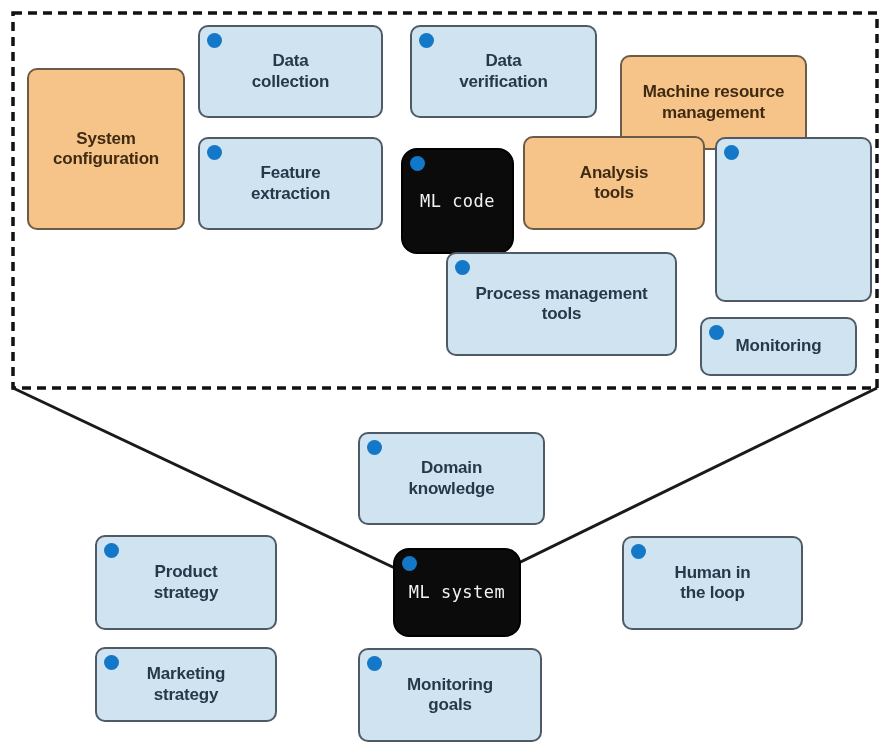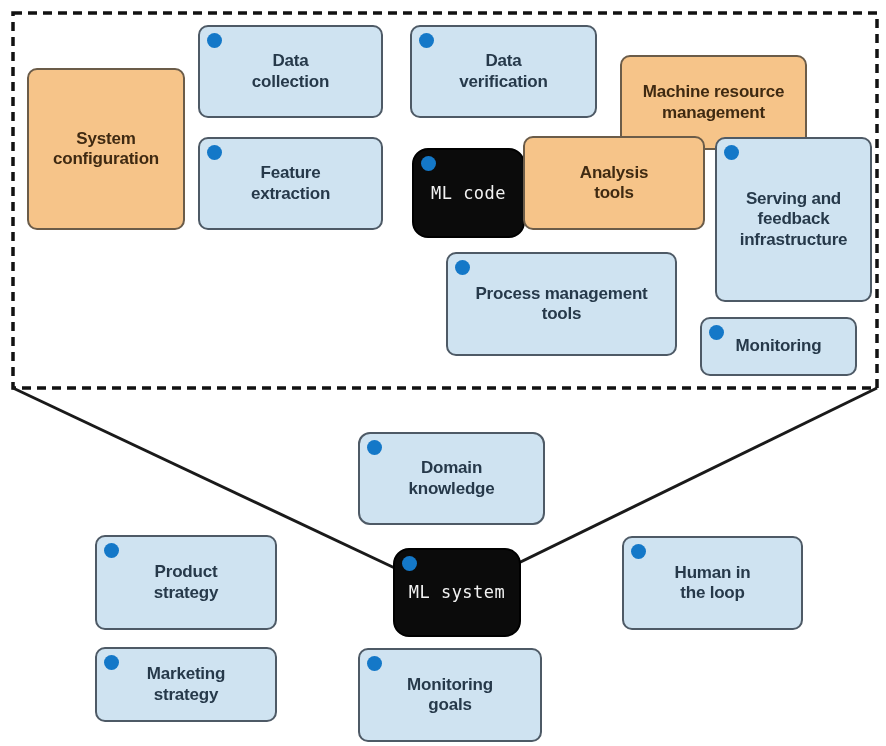--- a/index.html
+++ b/index.html
@@ -104,49 +104,46 @@
     <span class="label">Machine resource
 management</span>
   </div>
 
   <div class="box box--blue" style="left:198px; top:137px; width:185px; height:93px;">
     <span class="dot"></span>
     <span class="label">Feature
 extraction</span>
   </div>
 
-  <div class="box box--black" style="left:412px; top:148px; width:113px; height:90px;">
+  <div class="box box--black" style="left:401px; top:148px; width:113px; height:106px;">
     <span class="dot"></span>
     <span class="label">ML code</span>
   </div>
 
   <div class="box box--orange" style="left:523px; top:136px; width:182px; height:94px;">
     <span class="label">Analysis
 tools</span>
   </div>
 
   <div class="box box--blue" style="left:715px; top:137px; width:157px; height:165px;">
     <span class="dot"></span>
-    <span class="label">Serving and
-feedback
-infrastructure</span>
   </div>
 
   <div class="box box--blue" style="left:446px; top:252px; width:231px; height:104px;">
     <span class="dot"></span>
     <span class="label">Process management
 tools</span>
   </div>
 
   <div class="box box--blue" style="left:700px; top:317px; width:157px; height:59px;">
     <span class="dot"></span>
     <span class="label">Monitoring</span>
   </div>
 
-  <div class="box box--blue" style="left:358px; top:432px; width:187px; height:93px;border-radius:12px;">
+  <div class="box box--blue" style="left:358px; top:432px; width:187px; height:93px;">
     <span class="dot"></span>
     <span class="label">Domain
 knowledge</span>
   </div>
 
   <div class="box box--blue" style="left:95px; top:535px; width:182px; height:95px;">
     <span class="dot"></span>
     <span class="label">Product
 strategy</span>
   </div>

